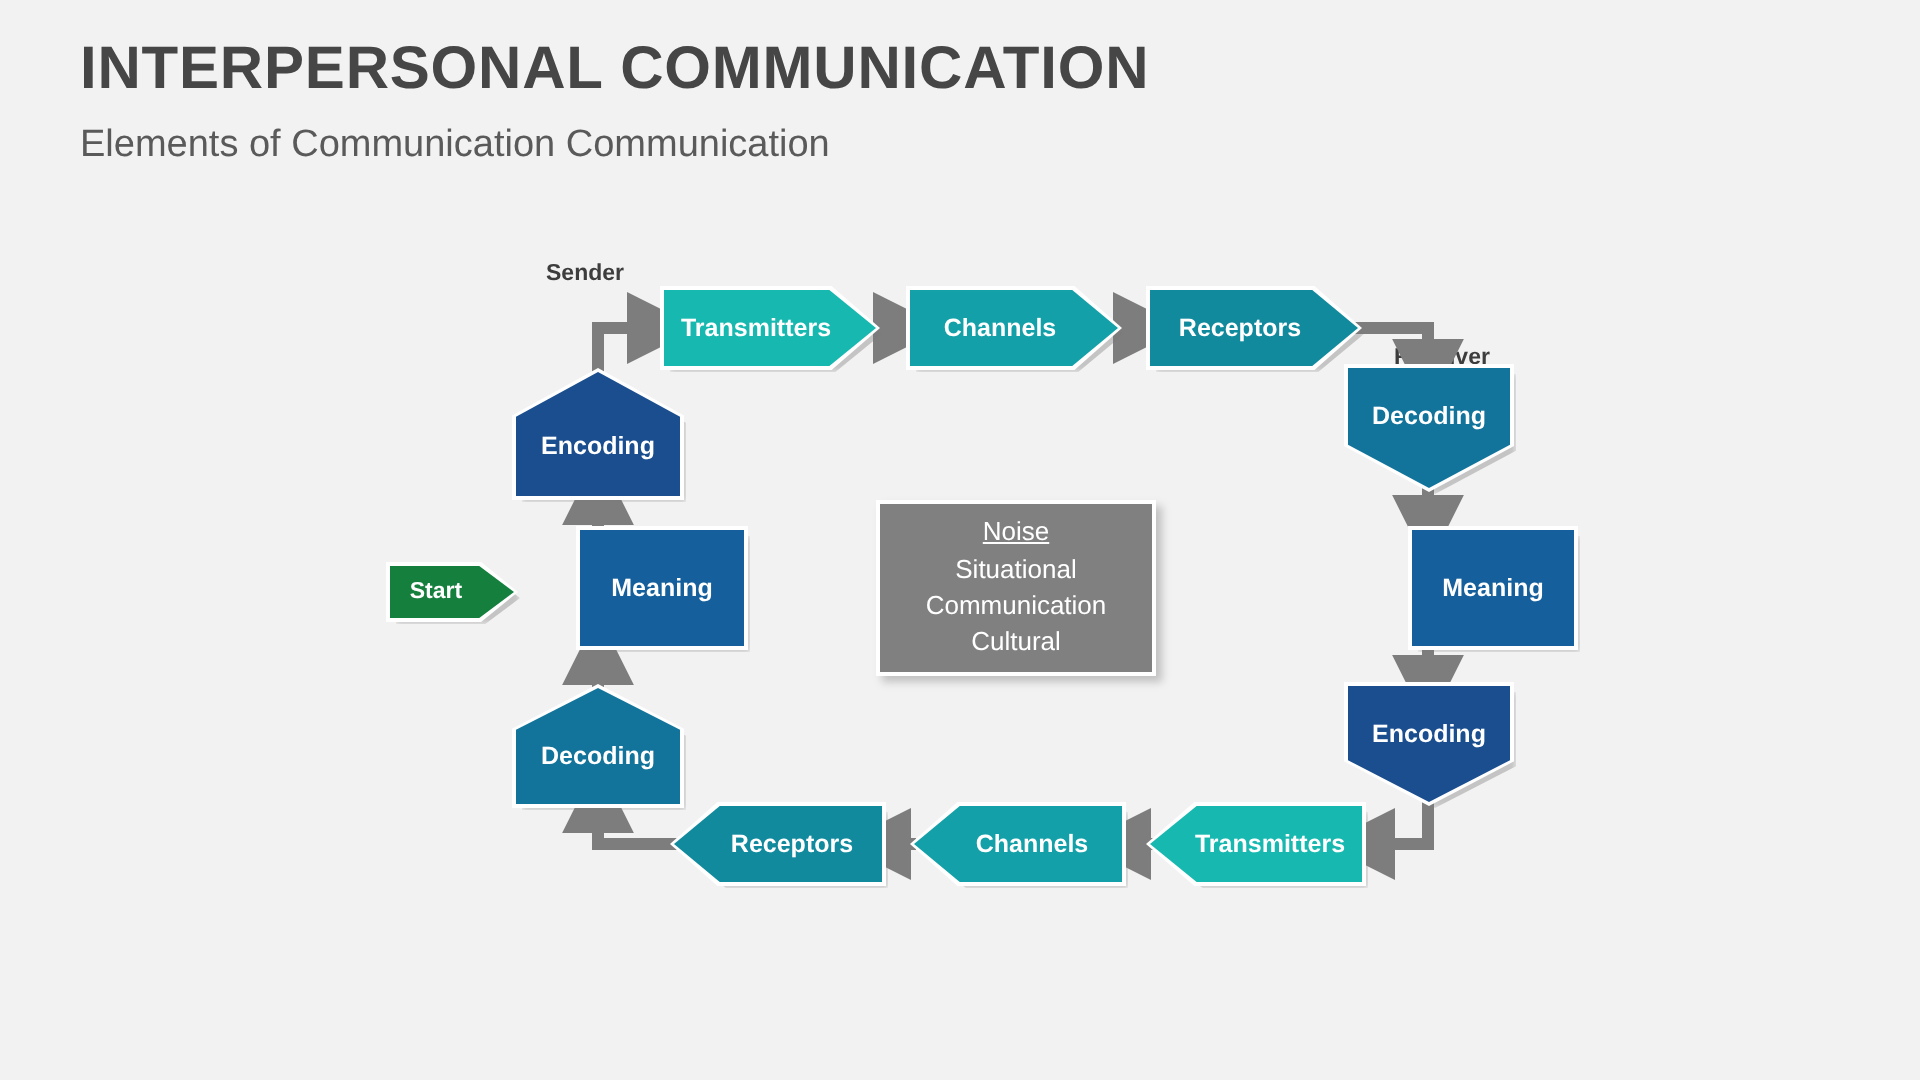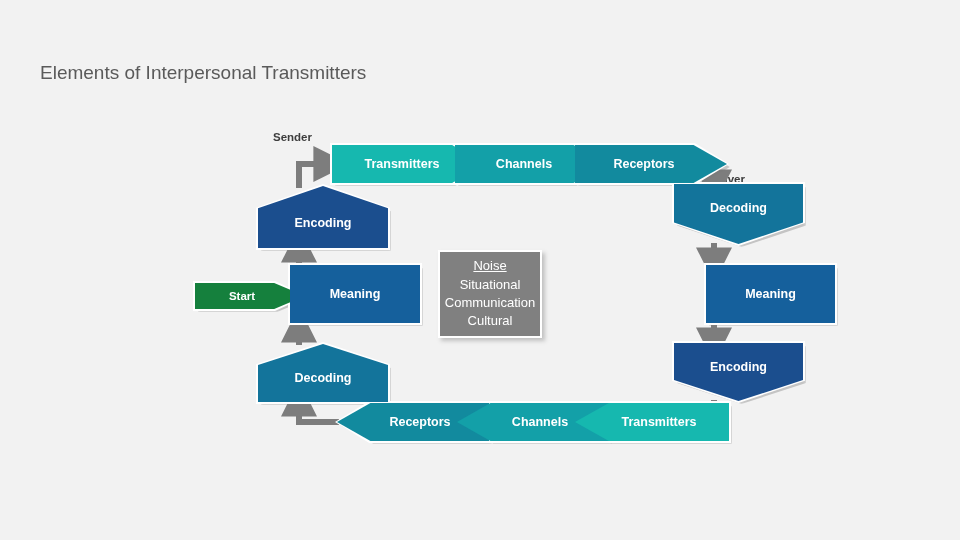--- a/index.html
+++ b/index.html
@@ -23,21 +23,21 @@
     font-size:19px;color:#5a5a5a;white-space:nowrap;
   }
 
   
   .sec-label{
     position:absolute;font-size:11.5px;font-weight:bold;color:#3d3d3d;
     white-space:nowrap;
   }
 
   
-  .shape{position:absolute;padding-left:48px;}
+  .shape{position:absolute;}
   .shape .face{
     position:absolute;left:0;top:0;width:100%;height:100%;
     display:flex;align-items:center;justify-content:center;
     color:#ffffff;font-size:12.5px;font-weight:bold;
     box-sizing:border-box;
   }
   .shape .shadowlayer{
     position:absolute;left:3px;top:3px;width:100%;height:100%;
     background:rgba(120,120,120,.38);
     filter:blur(1.5px);
@@ -78,21 +78,22 @@
 
   
   .conn{position:absolute;}
   svg{display:block;overflow:visible;}
 </style>
 </head>
 <body>
 
 <div id="stage">
 
-  <div class="subtitle">Elements of Interpersonal Transmitters</div>
+  <div class="title">INTERPERSONAL COMMUNICATION</div>
+  <div class="subtitle">Elements of Communication Communication</div>
 
   <div class="sec-label" style="left:273px;top:131px;text-align:center;">Sender</div>
   <div class="sec-label" style="left:697px;top:131px;margin-top:42px;">Receiver</div>
 
   <div class="conn" style="left:0;top:0;">
     <svg width="960" height="540">
       <defs>
         <marker id="ah" markerWidth="6" markerHeight="6" refX="2.6" refY="3" orient="auto">
           <path d="M0,0 L6,3 L0,6 z" fill="#7d7d7d"></path>
         </marker>
@@ -223,20 +224,20 @@
   </div>
 
   <div class="shape chev-l" style="left:575px;top:403px;width:106px;height:38px;">
     <div class="shadowlayer clip-chev-l"></div>
     <div class="outline clip-chev-l"></div>
     <div class="face clip-chev-l" style="background:#16B8AF;">
       <span class="lbl">Transmitters</span>
     </div>
   </div>
 
-  <div class="noise-box" style="left:438px;top:250px;width:104px;height:88px;">
+  <div class="noise-box" style="left:438px;top:250px;width:140px;height:88px;">
     <div class="n-head">Noise</div>
     <div>Situational</div>
     <div>Communication</div>
     <div>Cultural</div>
   </div>
 
 </div>
 
 </body></html>

